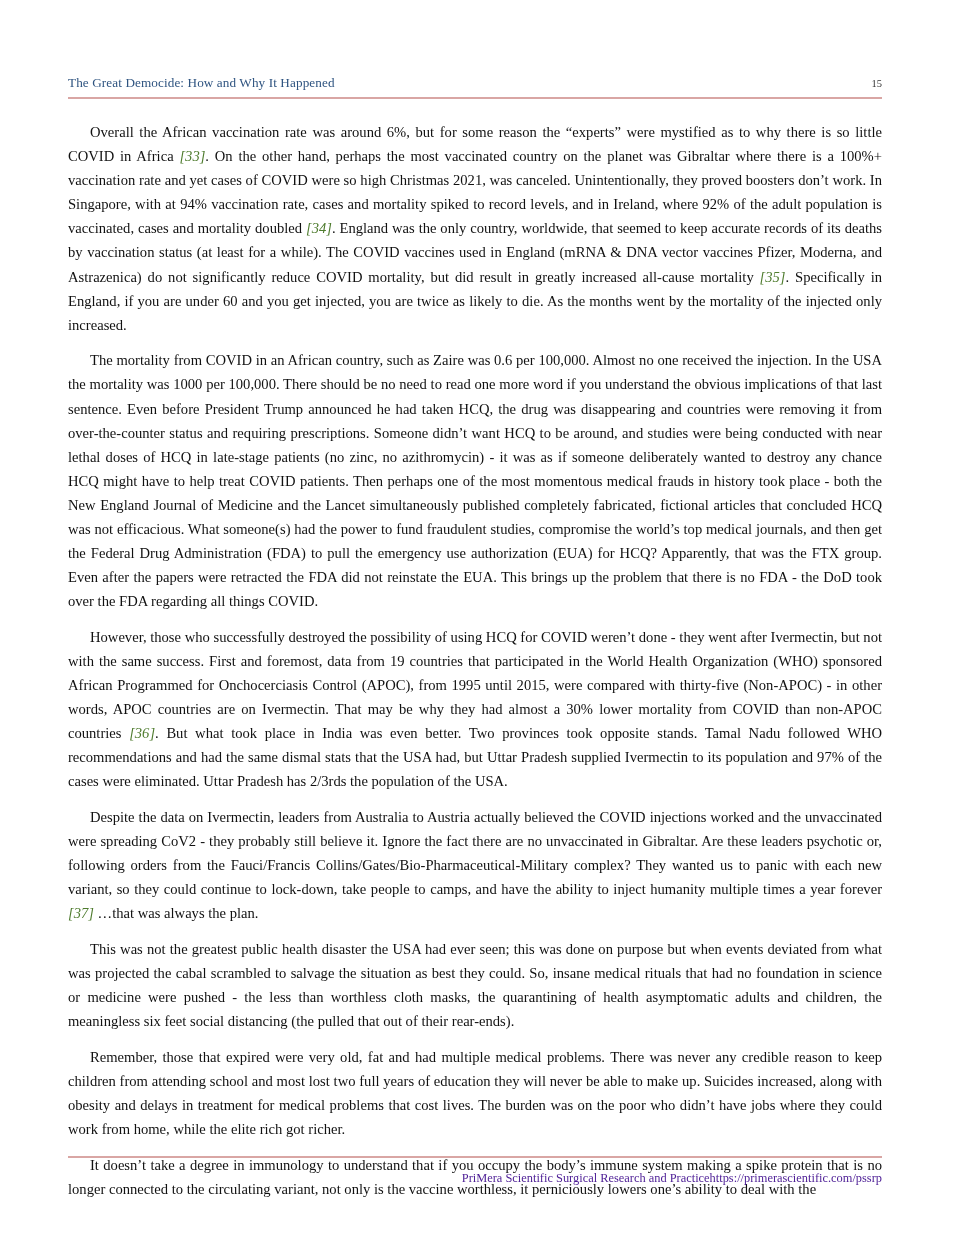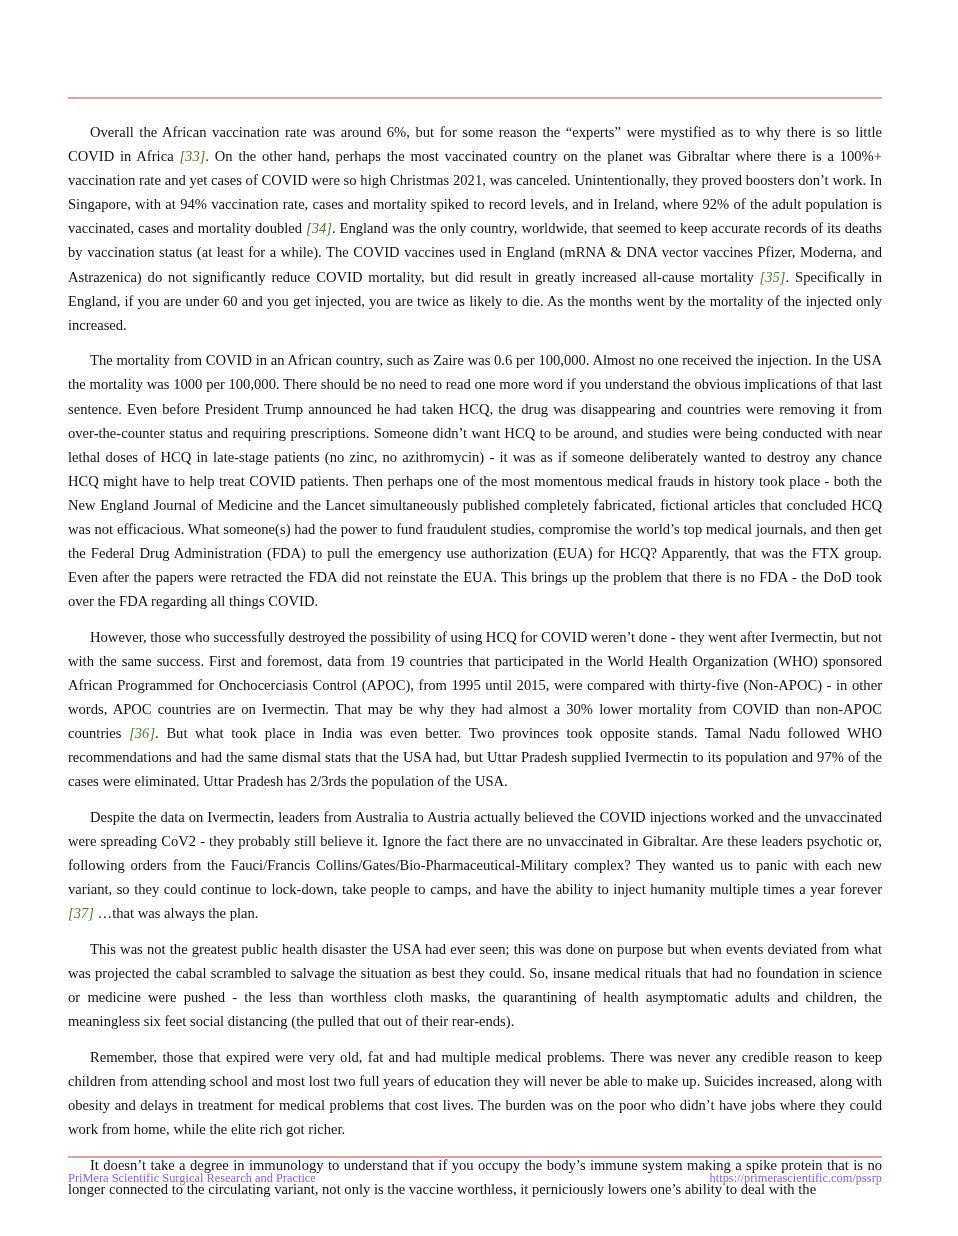--- a/index.html
+++ b/index.html
@@ -92,32 +92,36 @@
     height: 2px;
     background: #d9a6a4;
   }
   .footer {
     position: absolute;
     left: 68px;
     top: 1163px;
     width: 814px;
     display: flex;
     align-items: baseline;
-    justify-content: space-between;
+    justify-content: flex-end;
     font-size: 12.4px;
-    color: #8b5cf6;
+    color: #4c1d95;
   }
   .footer-journal { white-space: nowrap; }
   .footer-url { white-space: nowrap; margin-top: 8px; }
 </style>
 </head>
 <body>
 
 <div class="page">
 
+  <div class="running-head">
+    <span class="running-head-title" style="color: rgb(47, 84, 128);">The Great Democide: How and Why It Happened</span>
+    <span class="running-head-pageno">15</span>
+  </div>
 
   <div class="rule-top" style="background: rgb(217, 166, 164);"></div>
 
   <div class="body-col" id="body-col">
       <p class="para"><span>Overall the African vaccination rate was around 6%, but for some reason the “experts” were mystified as to why there is so little COVID in Africa </span><span class="cite" style="color: rgb(79, 124, 47);">[33]</span><span>. On the other hand, perhaps the most vaccinated country on the planet was Gibraltar where there is a 100%+ vaccination rate and yet cases of COVID were so high Christmas 2021, was canceled. Unintentionally, they proved boosters don’t work. In Singapore, with at 94% vaccination rate, cases and mortality spiked to record levels, and in Ireland, where 92% of the adult population is vaccinated, cases and mortality doubled </span><span class="cite" style="color: rgb(79, 124, 47);">[34]</span><span>. England was the only country, worldwide, that seemed to keep accurate records of its deaths by vaccination status (at least for a while). The COVID vaccines used in England (mRNA &amp; DNA vector vaccines Pfizer, Moderna, and Astrazenica) do not significantly reduce COVID mortality, but </span><span class="ital">did result</span><span> in greatly </span><span class="ital">increased</span><span> all-cause mortality </span><span class="cite" style="color: rgb(79, 124, 47);">[35]</span><span>. Specifically in England, if you are under 60 and you get injected, you are twice as likely to die. As the months went by the mortality of the injected only increased.</span></p>
       <p class="para"><span>The mortality from COVID in an African country, such as Zaire was 0.6 per 100,000. Almost no one received the injection. In the USA the mortality was 1000 per 100,000. There should be no need to read one more word if you understand the obvious implications of that last sentence. Even before President Trump announced he had taken HCQ, the drug was disappearing and countries were removing it from over-the-counter status and requiring prescriptions. Someone didn’t want HCQ to be around, and studies were being conducted with near lethal doses of HCQ in late-stage patients (no zinc, no azithromycin) - it was as if someone deliberately wanted to destroy any chance HCQ might have to help treat COVID patients. Then perhaps one of the most momentous medical frauds in history took place - both the New England Journal of Medicine and the Lancet simultaneously published completely fabricated, fictional articles that concluded HCQ was not efficacious. What someone(s) had the power to fund fraudulent studies, compromise the world’s top medical journals, and then get the Federal Drug Administration (FDA) to pull the emergency use authorization (EUA) for HCQ? Apparently, that was the FTX group. Even after the papers were retracted the FDA did not reinstate the EUA. This brings up the problem that there is no FDA - the DoD took over the FDA regarding all things COVID.</span></p>
       <p class="para"><span>However, those who successfully destroyed the possibility of using HCQ for COVID weren’t done - they went after Ivermectin, but not with the same success. First and foremost, data from 19 countries that participated in the World Health Organization (WHO) sponsored African Programmed for Onchocerciasis Control (APOC), from 1995 until 2015, were compared with thirty-five (Non-APOC) - in other words, APOC countries are on Ivermectin. That may be why they had almost a 30% lower mortality from COVID than non-APOC countries </span><span class="cite" style="color: rgb(79, 124, 47);">[36]</span><span>. But what took place in India was even better. Two provinces took opposite stands. Tamal Nadu followed WHO recommendations and had the same dismal stats that the USA had, but Uttar Pradesh supplied Ivermectin to its population and 97% of the cases were eliminated. Uttar Pradesh has 2/3rds the population of the USA.</span></p>
       <p class="para"><span>Despite the data on Ivermectin, leaders from Australia to Austria actually believed the COVID injections worked and the unvaccinated were spreading CoV2 - they probably still believe it. Ignore the fact there are no unvaccinated in Gibraltar. Are these leaders psychotic or, following orders from the Fauci/Francis Collins/Gates/Bio-Pharmaceutical-Military complex? They wanted us to panic with each new variant, so they could continue to lock-down, take people to camps, and have the ability to inject humanity multiple times a year forever </span><span class="cite" style="color: rgb(79, 124, 47);">[37]</span><span> …that was always the plan.</span></p>
       <p class="para"><span>This was not the greatest public health disaster the USA had ever seen; this was done on purpose but when events deviated from what was projected the cabal scrambled to salvage the situation as best they could. So, insane medical rituals that had no foundation in science or medicine were pushed - the less than worthless cloth masks, the quarantining of health asymptomatic adults and children, the meaningless six feet social distancing (the pulled that out of their rear-ends).</span></p>
       <p class="para"><span>Remember, those that expired were very old, fat and had multiple medical problems. There was never any credible reason to keep children from attending school and most lost two full years of education they will never be able to make up. Suicides increased, along with obesity and delays in treatment for medical problems that cost lives. The burden was on the poor who didn’t have jobs where they could work from home, while the elite rich got richer.</span></p>

